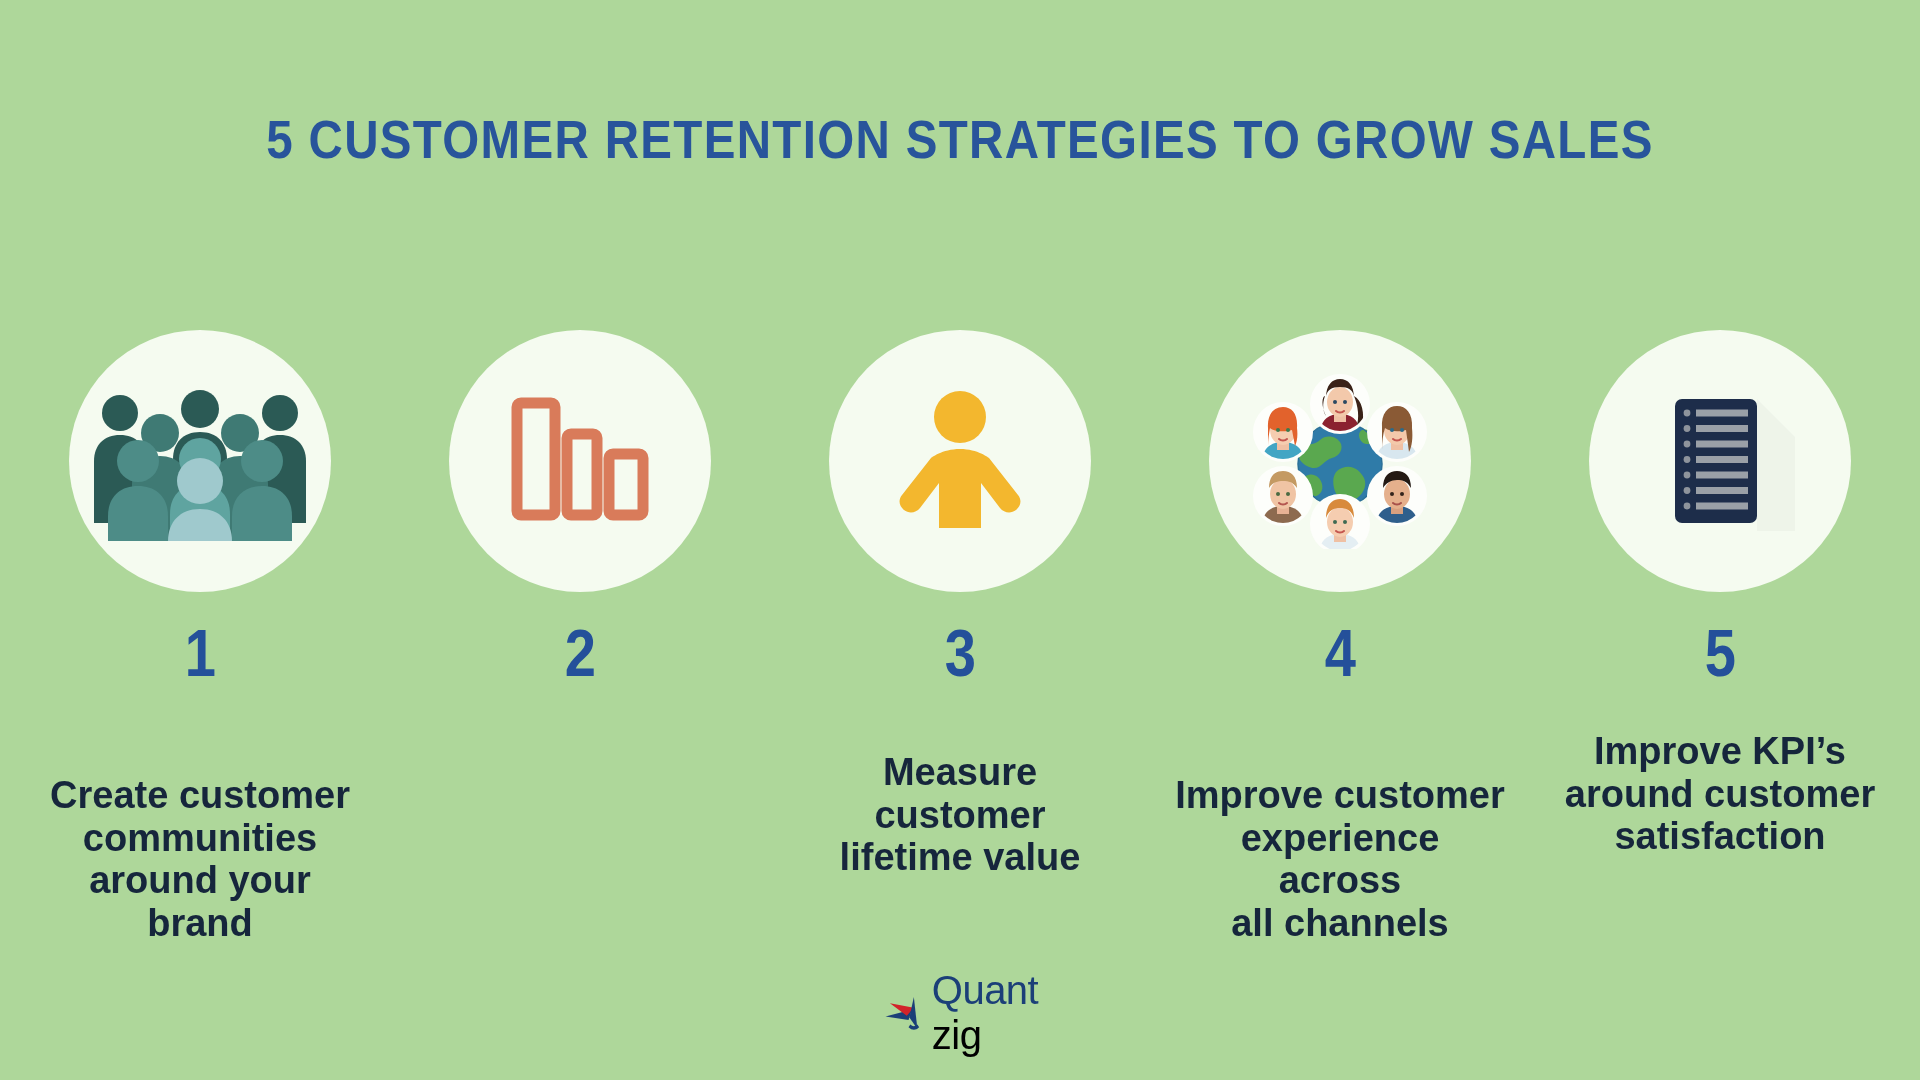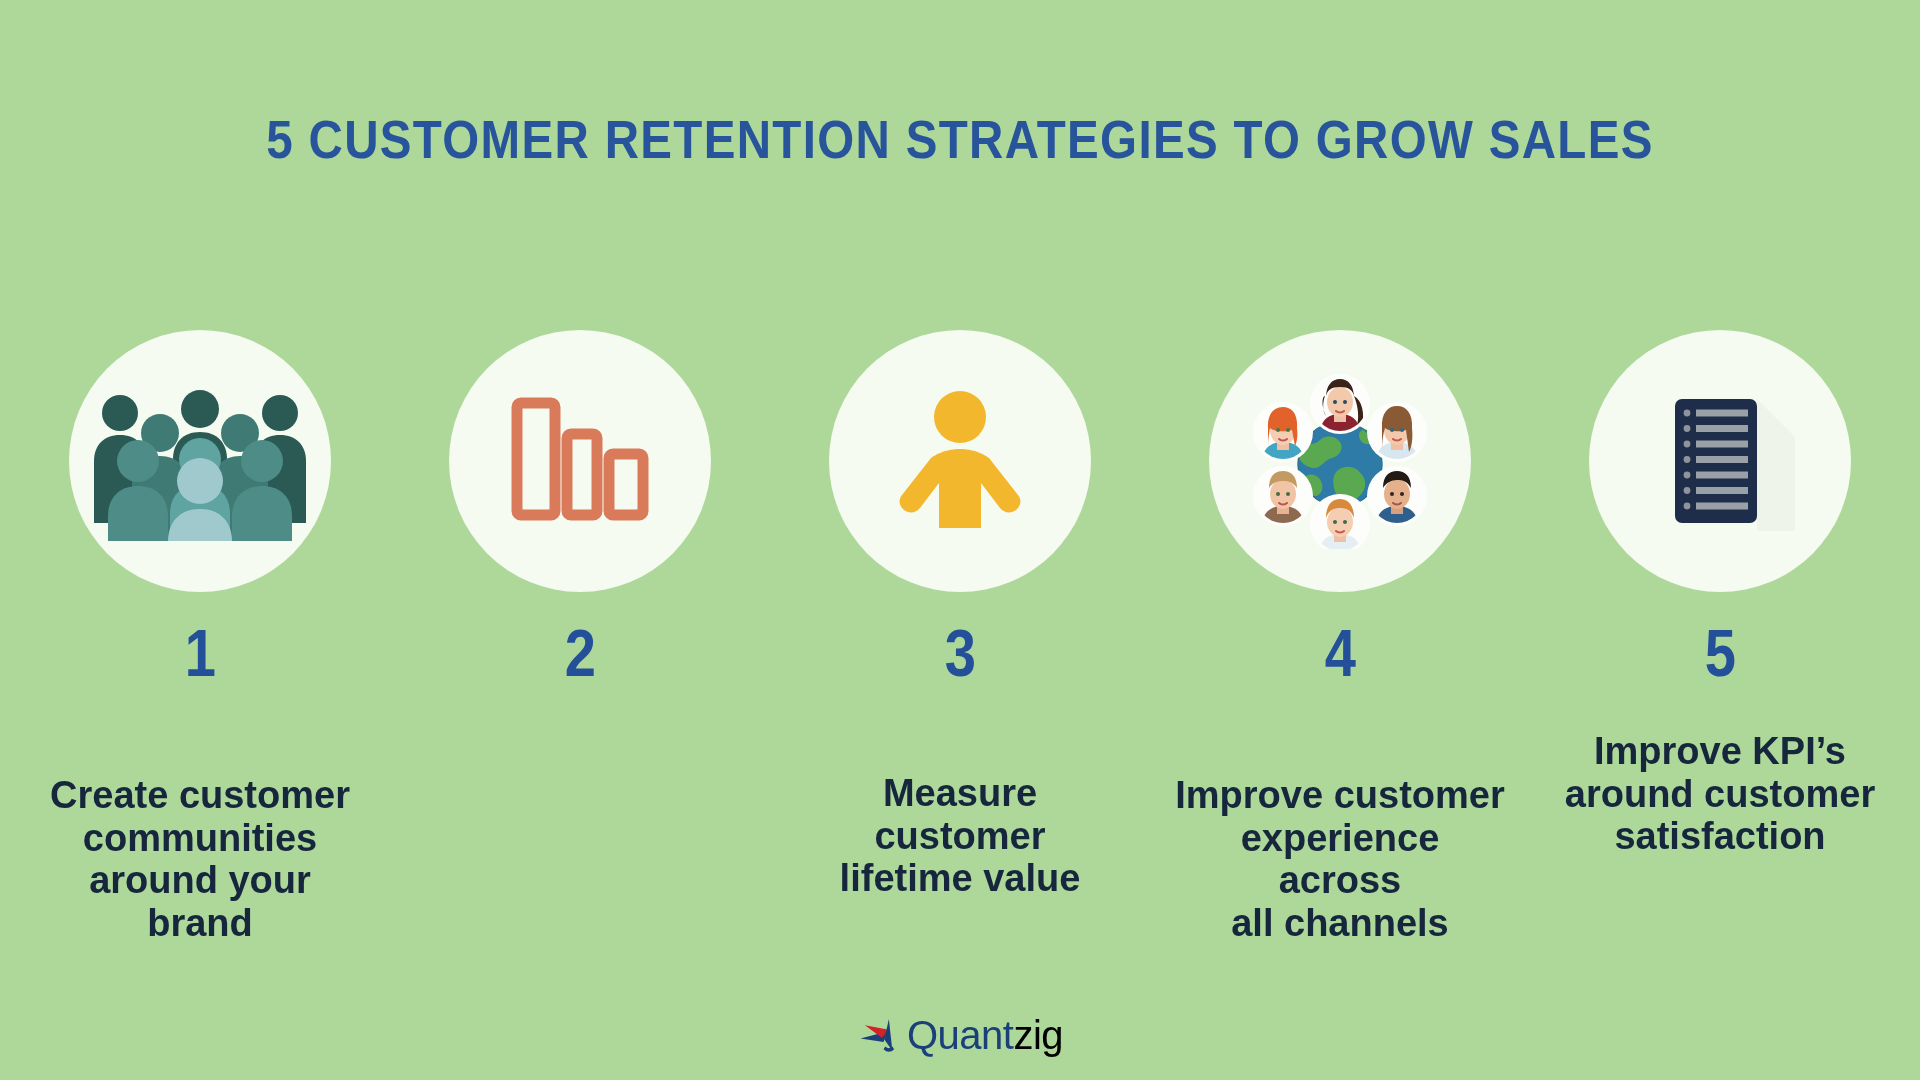--- a/index.html
+++ b/index.html
@@ -57,34 +57,34 @@
     line-height:1.12;
     color:#16263c;
     text-align:center;
     width:330px;
     white-space:pre-line;
   }
 
   
   .col.c1 .caption{margin-top:88px;}
   .col.c2 .caption{margin-top:88px;}
-  .col.c3 .caption{margin-top:86px;}
+  .col.c3 .caption{margin-top:65px;}
   .col.c4 .caption{margin-top:88px;}
   .col.c5 .caption{margin-top:44px;}
 
   
   .logo{
     position:absolute;left:0;bottom:22px;width:1920px;
     display:flex;align-items:center;justify-content:center;gap:4px;
   }
   .logo-mark{width:46px;height:46px;display:block;}
   .logo-text{
     font-family:"Liberation Sans",sans-serif;
     font-size:40px;font-weight:400;letter-spacing:-0.5px;
-    display:flex;align-items:baseline;
+    display:flex;align-items:baseline;flex-direction:column;
   }
   .logo-quant{color:#1b3f78;}
   .logo-zig{color:#000000;}
 
   svg{display:block;}
 </style>
 </head>
 <body>
 
 <div class="poster">

